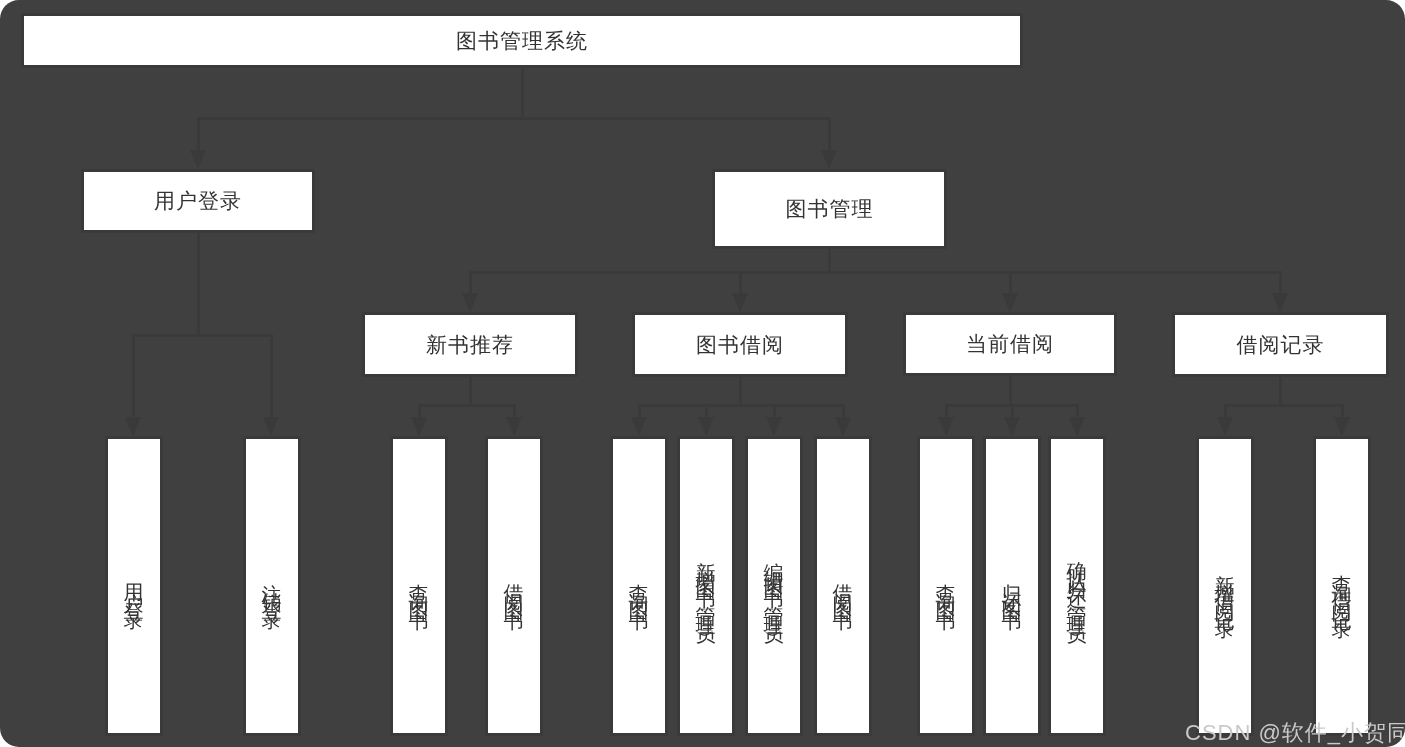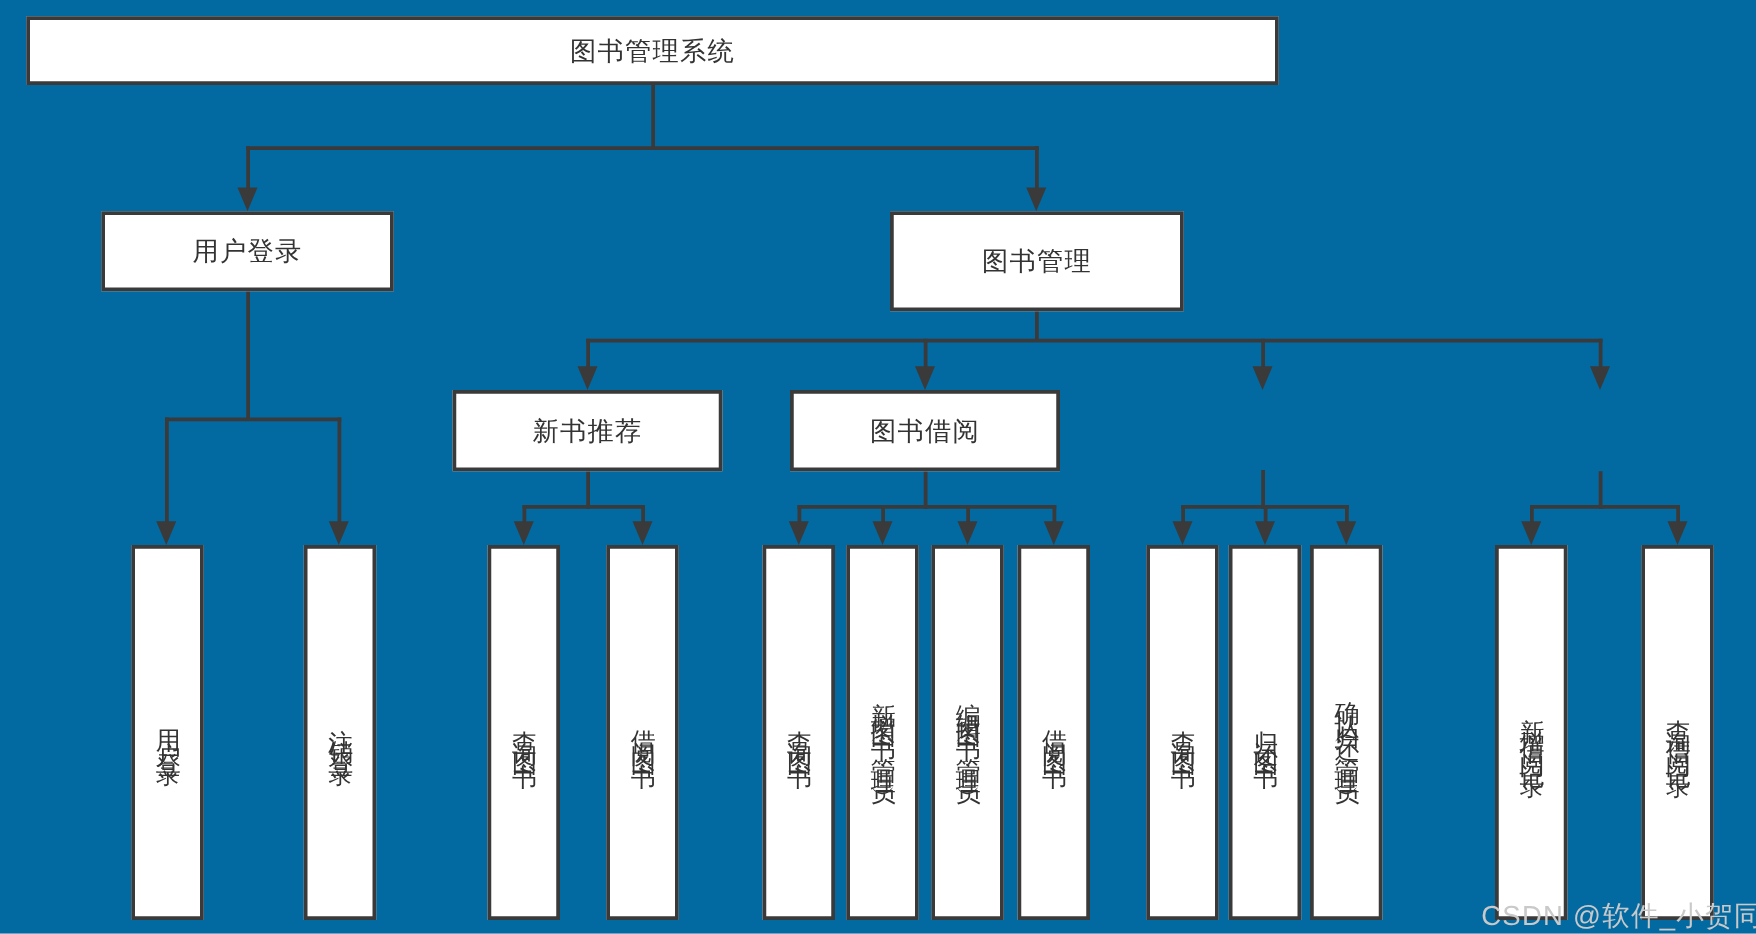--- a/index.html
+++ b/index.html
@@ -1,18 +1,18 @@
 <!DOCTYPE html>
 <html><head>
 <meta charset="utf-8">
 <style>
   html,body { margin:0; padding:0; background:#ffffff; }
   .canvas {
-    position:relative; width:1405px; height:747px; background:#0369a1;
-    font-family:"Liberation Sans","DejaVu Sans",sans-serif; overflow:hidden;
+    position:relative; width:1405px; height:747px; background:#404040;
+    font-family:"Liberation Sans","DejaVu Sans",sans-serif; overflow:hidden;border-radius:19px;
   }
   .node {
     position:absolute; box-sizing:border-box; background:#ffffff;
     border:3px solid #3a3a3a; display:flex; align-items:center; justify-content:center;
     color:#333333; z-index:2;
   }
   .hnode { font-size:21px; letter-spacing:1px; }
   .vtext {
     writing-mode:vertical-lr; text-orientation:mixed;
     font-size:20px; letter-spacing:9px; color:#333333; line-height:1;
@@ -68,20 +68,26 @@
   <div class="v-line" style="left:1009px; top:271px; height:24px;"></div>
   <div class="arrow-down" style="left:1002px; top:293px;"></div>
   <div class="v-line" style="left:1279px; top:271px; height:24px;"></div>
   <div class="arrow-down" style="left:1272px; top:293px;"></div>
 
   <div class="node hnode" style="left:632px; top:312px; width:216px; height:65px;">
     <span>图书借阅</span>
   </div>
   <div class="node hnode" style="left:362px; top:312px; width:216px; height:65px;">
     <span>新书推荐</span>
+  </div>
+  <div class="node hnode" style="left:903px; top:312px; width:214px; height:64px;">
+    <span>当前借阅</span>
+  </div>
+  <div class="node hnode" style="left:1172px; top:312px; width:217px; height:65px;">
+    <span>借阅记录</span>
   </div>
 
   <div class="v-line" style="left:469px; top:377px; height:30px;"></div>
   <div class="h-line" style="left:418px; top:404px; width:98px;"></div>
   <div class="v-line" style="left:418px; top:404px; height:14px;"></div>
   <div class="arrow-down" style="left:411px; top:417px;"></div>
   <div class="v-line" style="left:513px; top:404px; height:14px;"></div>
   <div class="arrow-down" style="left:506px; top:417px;"></div>
 
   <div class="v-line" style="left:739px; top:377px; height:30px;"></div>

